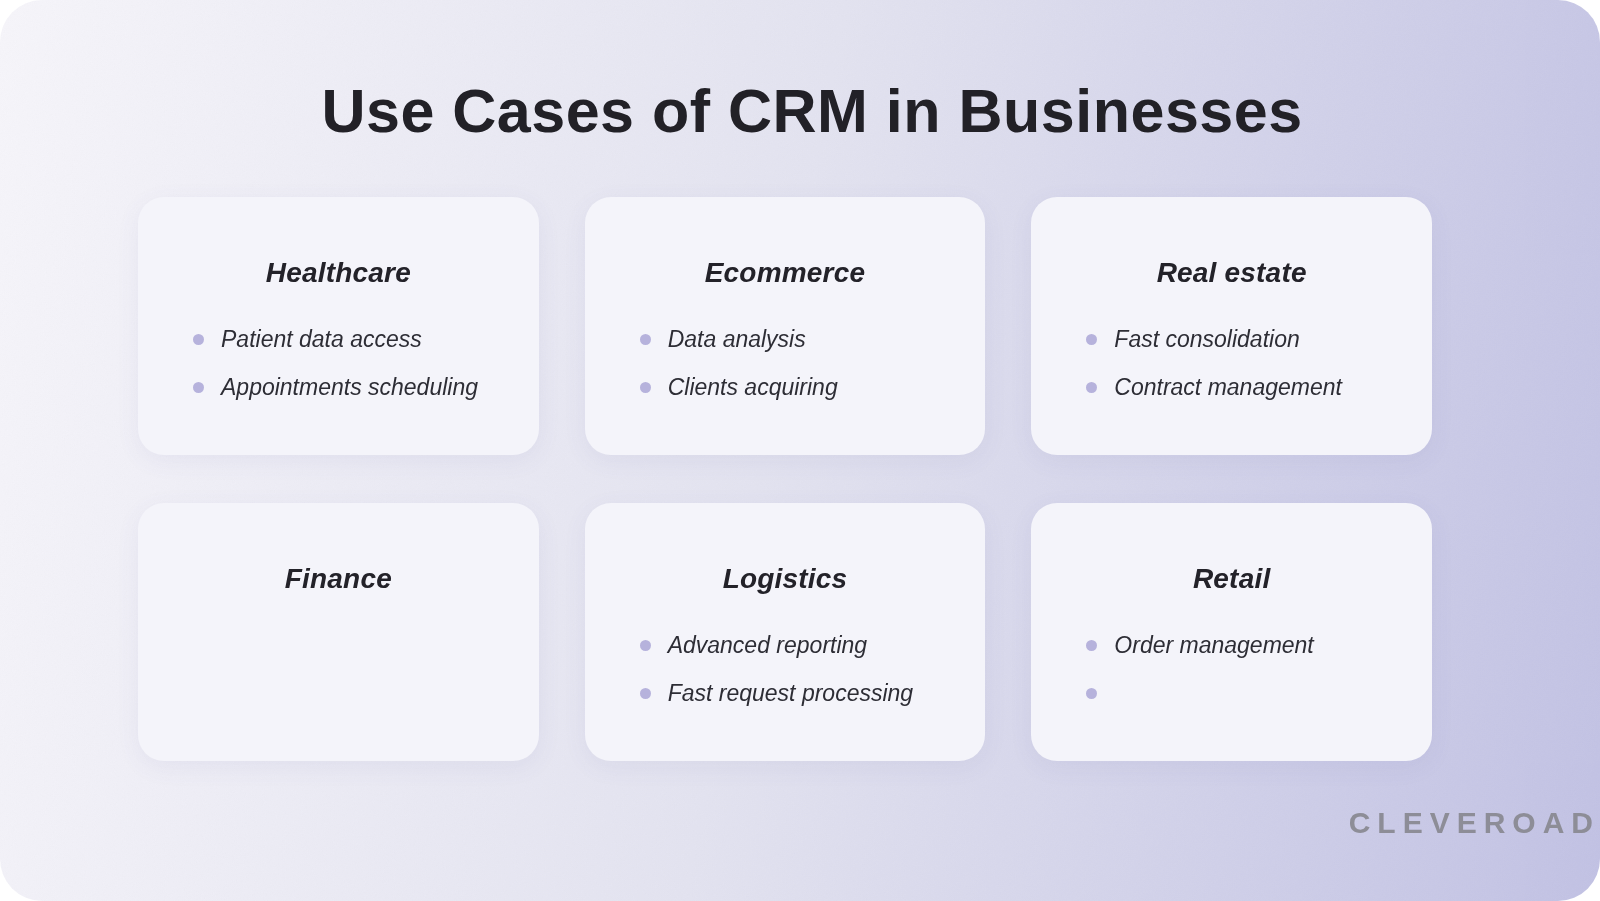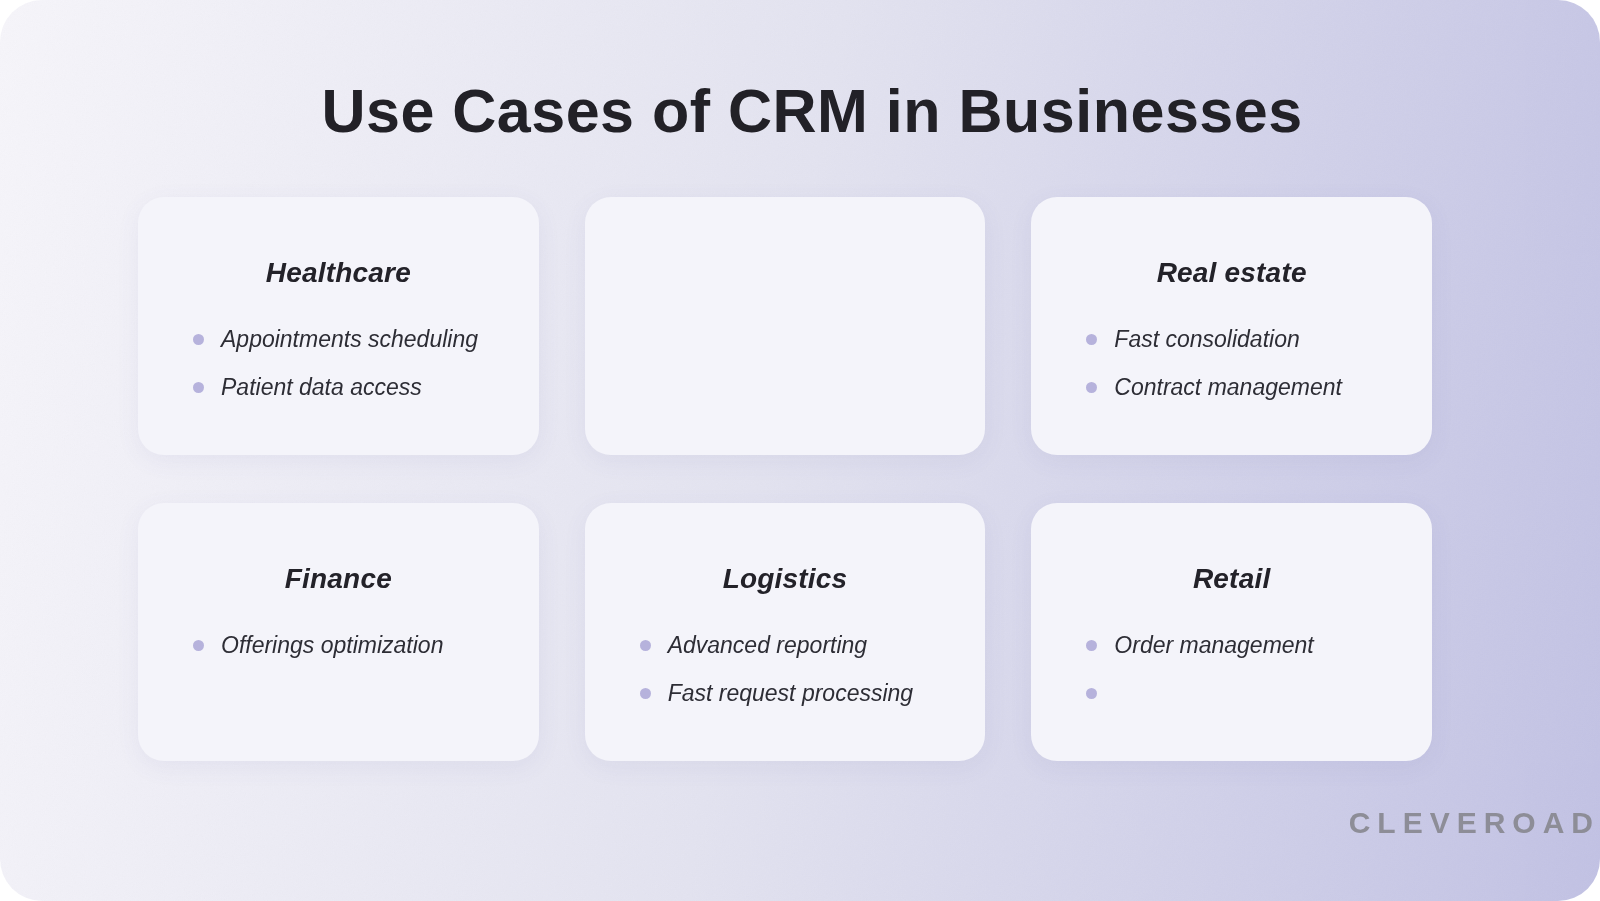--- a/index.html
+++ b/index.html
@@ -116,53 +116,60 @@
 
   <h1 class="title">Use Cases of CRM in Businesses</h1>
 
   <div class="cards-grid">
 
     <div class="card">
       <h2 class="card-title">Healthcare</h2>
       <ul class="card-list">
         <li class="card-item">
           <span class="bullet-dot"></span>
+          <span>Patient data access</span>
+        </li>
+        <li class="card-item">
+          <span class="bullet-dot"></span>
           <span>Appointments scheduling</span>
         </li>
-        <li class="card-item">
-          <span class="bullet-dot"></span>
-          <span>Patient data access</span>
-        </li>
-      </ul>
-    </div>
-
-    <div class="card">
+      </ul>
+    </div>
+
+    <div class="card">
+      <h2 class="card-title">Ecommerce</h2>
+      <ul class="card-list">
+        <li class="card-item">
+          <span class="bullet-dot"></span>
+          <span>Data analysis</span>
+        </li>
+        <li class="card-item">
+          <span class="bullet-dot"></span>
+          <span>Clients acquiring</span>
+        </li>
+      </ul>
     </div>
 
     <div class="card">
       <h2 class="card-title">Real estate</h2>
       <ul class="card-list">
         <li class="card-item">
           <span class="bullet-dot"></span>
           <span>Fast consolidation</span>
         </li>
         <li class="card-item">
           <span class="bullet-dot"></span>
           <span>Contract management</span>
         </li>
       </ul>
     </div>
 
     <div class="card">
       <h2 class="card-title">Finance</h2>
       <ul class="card-list">
-        <li class="card-item">
-          <span class="bullet-dot"></span>
-          <span>Offerings optimization</span>
-        </li>
       </ul>
     </div>
 
     <div class="card">
       <h2 class="card-title">Logistics</h2>
       <ul class="card-list">
         <li class="card-item">
           <span class="bullet-dot"></span>
           <span>Advanced reporting</span>
         </li>

